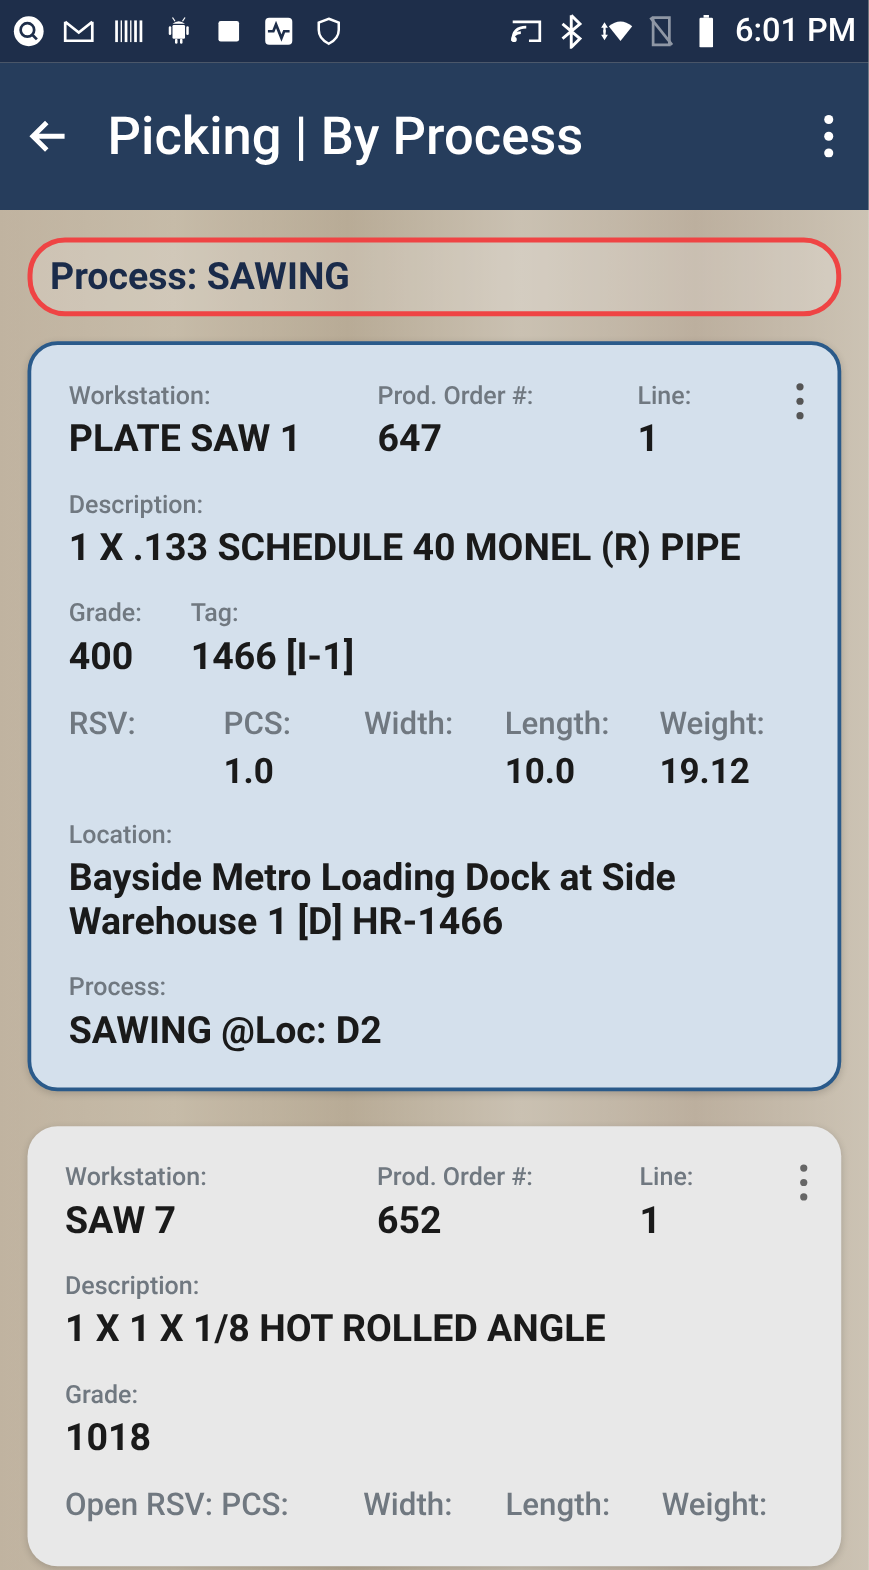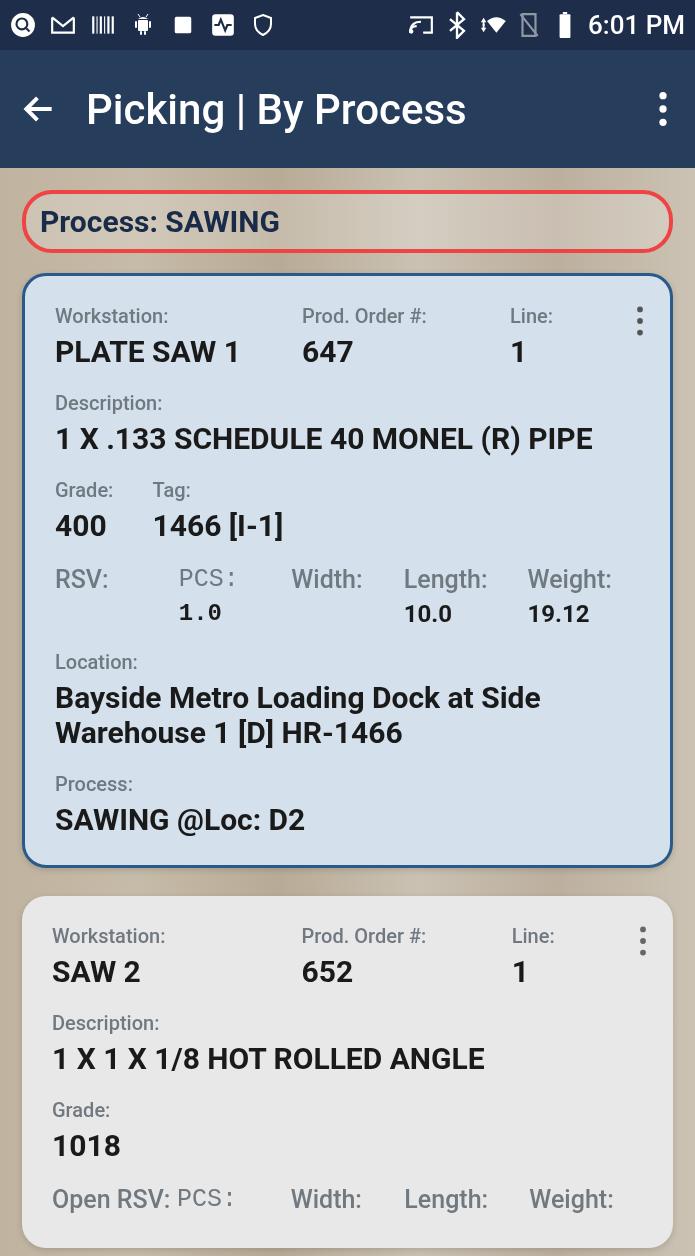--- a/index.html
+++ b/index.html
@@ -100,33 +100,33 @@
       font-size: 20px;
       font-weight: 500;
       margin-bottom: 6px;
     }
     .field-value {
       color: #1a1a1a;
       font-size: 30px;
       font-weight: 700;
     }
     .field-sm .field-label { font-size: 25px; }
-    .field-sm .field-value { font-size: 24px; }
+    .field-sm .field-value { font-size: 28px; }
     .card-more {
       position: absolute;
       top: 24px;
       right: 20px;
       color: #555;
       cursor: pointer;
       padding: 6px;
     }
     .five-col { display: flex; gap: 0; }
     .five-col .field { min-width: 0; }
     .five-col .field:nth-child(1) { flex: 1.1; }
-    .five-col .field:nth-child(2) { flex: 1; font-family: Liberation Mono, monospace; }
+    .five-col .field:nth-child(2) { flex: 1; }
     .five-col .field:nth-child(3) { flex: 1; }
     .five-col .field:nth-child(4) { flex: 1.1; }
     .five-col .field:nth-child(5) { flex: 1; }
     .three-col .field:nth-child(1) { flex: 1.9; }
     .three-col .field:nth-child(2) { flex: 1.6; }
     .three-col .field:nth-child(3) { flex: 1; }
     svg { display: block; }
   </style>
 </head>
 <body>
@@ -320,21 +320,21 @@
     <div class="card-more">
       <svg width="8" height="30" viewBox="0 0 6 26" fill="#666">
           <circle cx="3" cy="3" r="2.5"></circle>
           <circle cx="3" cy="13" r="2.5"></circle>
           <circle cx="3" cy="23" r="2.5"></circle>
         </svg>
     </div>
     <div class="card-row three-col">
       <div class="field">
         <div class="field-label">Workstation:</div>
-        <div class="field-value">SAW 2</div>
+        <div class="field-value">SAW 7</div>
       </div>
       <div class="field">
         <div class="field-label">Prod. Order #:</div>
         <div class="field-value">652</div>
       </div>
       <div class="field">
         <div class="field-label">Line:</div>
         <div class="field-value">1</div>
       </div>
     </div>

